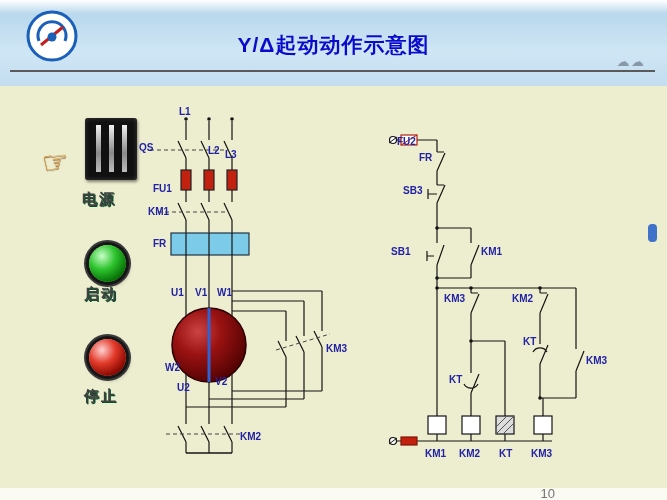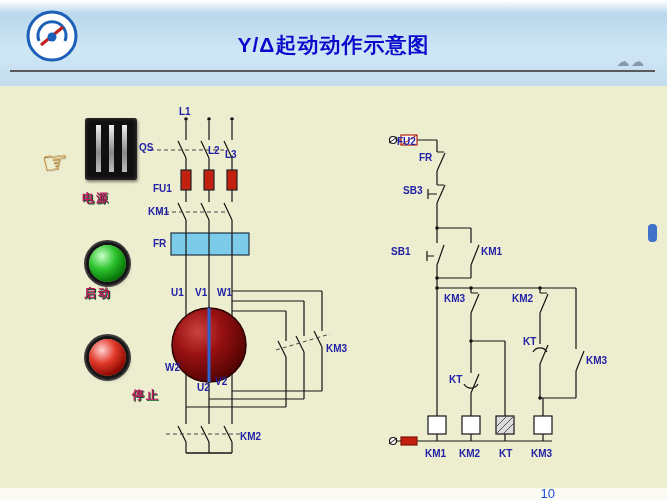--- a/index.html
+++ b/index.html
@@ -22,32 +22,32 @@
   
   .cl{position:absolute;font-size:10px;font-weight:bold;color:#2222a6;line-height:1;white-space:nowrap;}
 
   
   .knife{position:absolute;left:85px;top:118px;width:52px;height:62px;background:#101010;
          border-radius:3px;box-shadow:inset 0 0 5px #3c3c3c,1px 2px 3px rgba(0,0,0,.45);}
   .blade{position:absolute;top:7px;width:5px;height:47px;background:linear-gradient(180deg,#f0f0f0,#8a8a8a 60%,#bdbdbd);}
   .blade.b1{left:11px}.blade.b2{left:24px}.blade.b3{left:37px}
   .hand{position:absolute;left:42px;top:144px;font-size:30px;color:#d8993c;
         text-shadow:0 1px 1px #6b4312;transform:rotate(-8deg);}
-  .plabel{position:absolute;font-size:12px;font-weight:bold;color:#be185d;
+  .plabel{position:absolute;font-size:15px;font-weight:bold;color:#404040;
           text-shadow:1px 1px 0 #05532a;letter-spacing:2px;}
   .pbtn{position:absolute;width:37px;height:37px;border-radius:50%;border:none;padding:0;cursor:pointer;
         box-shadow:0 0 0 3px #161616,0 0 0 5px #3a3a3a,2px 3px 5px rgba(0,0,0,.45);}
   .pbtn.green{background:radial-gradient(circle at 35% 30%,#c8ffc8 0%,#2ec42e 38%,#087708 72%,#024202 100%);}
   .pbtn.red{background:radial-gradient(circle at 35% 30%,#ffd2d2 0%,#e23a2a 38%,#8e0b02 72%,#4a0300 100%);}
 
   .scroll-thumb{position:absolute;left:648px;top:224px;width:9px;height:18px;background:#3f72c8;border-radius:4px;}
 
   
   .footer{position:absolute;left:0;top:488px;width:667px;height:12px;background:#fbfbf4;}
-  .pagenum{position:absolute;right:22px;top:486px;font-size:13px;color:#1d4ed8;text-align:center;}
+  .pagenum{position:absolute;right:22px;top:486px;font-size:13px;color:#737373;text-align:center;}
 </style>
 </head>
 <body>
 
 <div class="slide">
 
   <div class="header">
     <div class="logo">
       <svg viewBox="0 0 52 52" width="52" height="52">
         <circle cx="26" cy="26" r="24" fill="#ffffff" stroke="#1a5fb8" stroke-width="3"></circle>
@@ -159,34 +159,34 @@
   <div class="knife">
     <div class="blade b1"></div>
     <div class="blade b2"></div>
     <div class="blade b3"></div>
   </div>
   <div class="hand">☞</div>
   <div class="plabel" style="left:82px;top:190px;">电源</div>
   <button class="pbtn green" style="left:89px;top:245px;"></button>
   <div class="plabel" style="left:84px;top:285px;">启动</div>
   <button class="pbtn red" style="left:89px;top:339px;"></button>
-  <div class="plabel" style="left:84px;top:387px;margin-left:48px;">停止</div>
+  <div class="plabel" style="left:84px;top:387px;">停止</div>
 
   <span class="cl" style="left:179px;top:107px;">L1</span>
   <span class="cl" style="left:208px;top:107px;margin-top:39px;">L2</span>
   <span class="cl" style="left:225px;top:107px;margin-top:43px;">L3</span>
   <span class="cl" style="left:139px;top:143px;">QS</span>
   <span class="cl" style="left:153px;top:184px;">FU1</span>
   <span class="cl" style="left:148px;top:207px;">KM1</span>
   <span class="cl" style="left:153px;top:239px;">FR</span>
   <span class="cl" style="left:171px;top:288px;text-align:right;">U1</span>
   <span class="cl" style="left:195px;top:288px;">V1</span>
   <span class="cl" style="left:217px;top:288px;">W1</span>
   <span class="cl" style="left:165px;top:363px;">W2</span>
-  <span class="cl" style="left:197px;top:383px;">U2</span>
+  <span class="cl" style="left:177px;top:383px;">U2</span>
   <span class="cl" style="left:215px;top:377px;text-align:center;">V2</span>
   <span class="cl" style="left:326px;top:344px;">KM3</span>
   <span class="cl" style="left:240px;top:432px;">KM2</span>
 
   <span class="cl" style="left:397px;top:137px;">FU2</span>
   <span class="cl" style="left:419px;top:153px;">FR</span>
   <span class="cl" style="left:403px;top:186px;">SB3</span>
   <span class="cl" style="left:391px;top:247px;">SB1</span>
   <span class="cl" style="left:481px;top:247px;">KM1</span>
   <span class="cl" style="left:444px;top:294px;">KM3</span>

